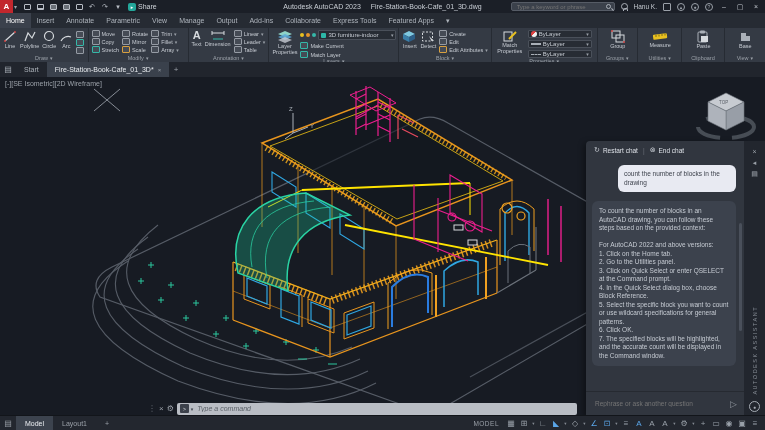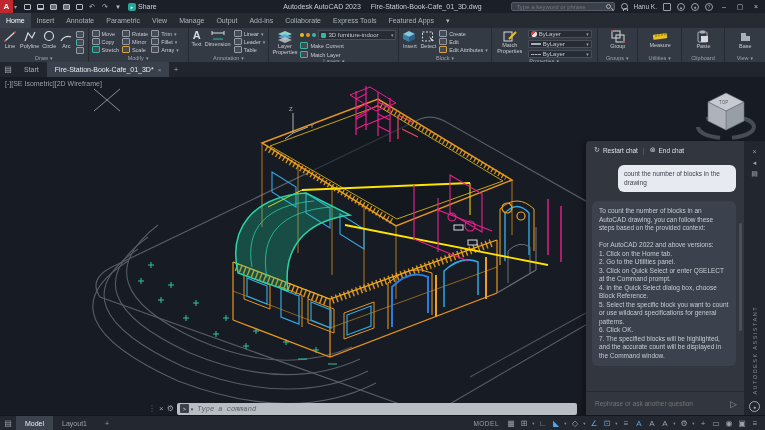--- a/index.html
+++ b/index.html
@@ -115,21 +115,21 @@
   
   .cmdbar{position:absolute;left:148px;top:402px;height:13px;display:flex;align-items:center;gap:3px;z-index:4;}
   .cmd-grip{color:#6a7078;font-size:8px;}
   .cmd-x,.cmd-gear{color:#9aa0a8;font-size:8px;}
   .cmd-field{width:400px;height:12px;background:#b9bdc4;border-radius:2px;display:flex;
              align-items:center;padding:0 3px;gap:2px;}
   .cmd-mini{width:9px;height:9px;background:#3c414b;border-radius:1px;color:#dfe3e8;font-size:5px;
             display:flex;align-items:center;justify-content:center;}
   .cmd-caret{font-size:5px;color:#3c414b;}
   .cmd-field input{flex:1;background:transparent;border:none;outline:none;font-size:7px;
-                   color:#595f66;font-family:Liberation Mono, monospace;}
+                   color:#595f66;font-family:Liberation Sans, sans-serif;}
   .cmd-field input::placeholder{font-style:italic;color:#595f66;}
 
   
   .statusbar{position:absolute;left:0;top:415px;width:765px;height:15px;background:#23272f;
              border-top:1px solid #12151a;display:flex;align-items:stretch;font-size:7px;z-index:6;}
   .sb-menu{width:16px;display:flex;align-items:center;justify-content:center;color:#9aa0a8;font-size:8px;}
   .ltab{display:flex;align-items:center;padding:0 9px;color:#9aa0a8;}
   .ltab.active{background:#3c434e;color:#eceff3;}
   .sb-right{margin-left:auto;display:flex;align-items:center;gap:1px;padding-right:4px;}
   .sb-model{font-size:6.5px;color:#9aa0a8;letter-spacing:.5px;margin-right:5px;}

